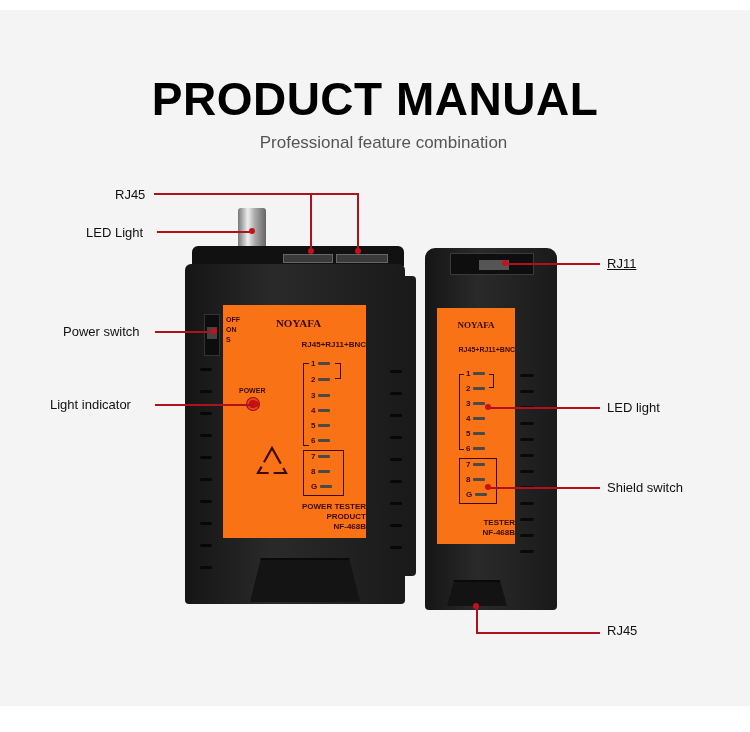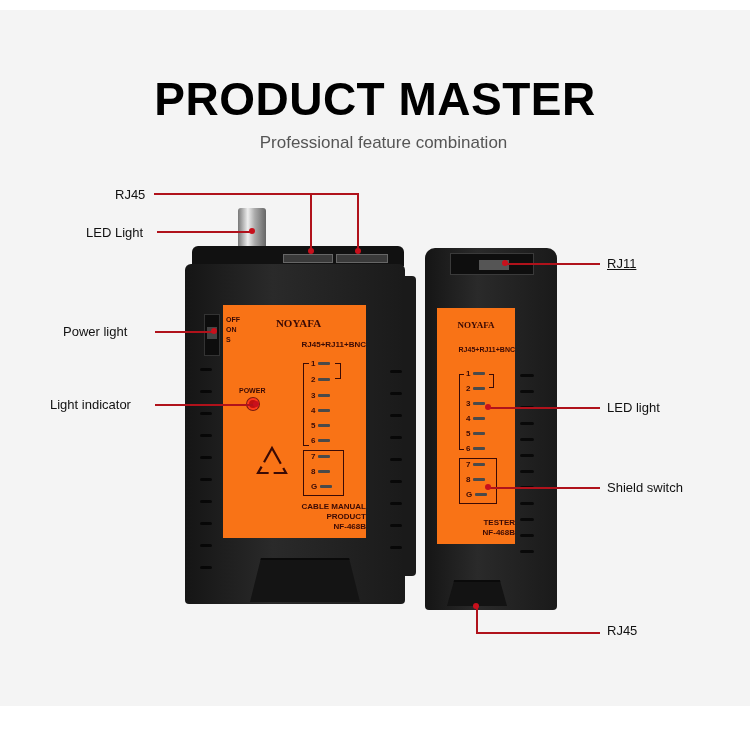--- a/index.html
+++ b/index.html
@@ -17,21 +17,21 @@
   .model-line { position: absolute; width: 100%; text-align: right; font-size: 8px; font-weight: 700; }
   .pin { position: absolute; font-size: 8px; font-weight: 700; }
   .pin i { display: inline-block; width: 12px; height: 3px; background: #4a4a4a; margin-left: 3px; vertical-align: middle; border-radius: 1px; }
   .rib { position: absolute; height: 3px; background: #000; border-radius: 2px; opacity: 0.7; }
 </style>
 </head>
 <body>
 
 <div class="bg"></div>
 
-<div class="title">PRODUCT MASTER</div>
+<div class="title">PRODUCT MANUAL</div>
 <div class="subtitle">Professional feature combination</div>
 
 <div>
 
   <div style="position:absolute;left:238px;top:208px;width:28px;height:44px;background:linear-gradient(90deg,#777 0%,#eee 35%,#aaa 60%,#666 100%);border-radius:3px 3px 0 0;"></div>
   <div style="position:absolute;left:233px;top:248px;width:38px;height:14px;background:#f2f2f2;border:1px solid #ccc;"></div>
 
   <div style="position:absolute;left:192px;top:246px;width:212px;height:20px;background:#111;border-radius:6px 6px 0 0;"></div>
   <div style="position:absolute;left:283px;top:254px;width:50px;height:9px;background:#3a3a3a;border:1px solid #666;"></div>
   <div style="position:absolute;left:336px;top:254px;width:52px;height:9px;background:#3a3a3a;border:1px solid #666;"></div>
@@ -93,21 +93,21 @@
     <div class="pin" style="left:88px;top:147px;"><span>7</span><i></i></div>
     <div class="pin" style="left:88px;top:162px;"><span>8</span><i></i></div>
     <div class="pin" style="left:88px;top:177px;"><span>G</span><i></i></div>
 
     <div style="position:absolute;left:32px;top:140px;">
       <svg width="34" height="32" viewBox="0 0 34 32">
           <path d="M17 3 L31 28 L3 28 Z" fill="none" stroke="#3a0a05" stroke-width="2.2" stroke-dasharray="18 5"></path>
         </svg>
     </div>
 
-    <div class="model-line" style="top:197px;">CABLE MANUAL</div>
+    <div class="model-line" style="top:197px;">POWER TESTER</div>
     <div class="model-line" style="top:207px;">PRODUCT</div>
     <div class="model-line" style="top:217px;">NF-468B</div>
   </div>
 </div>
 
 <div>
   <div class="device" style="left:425px;top:248px;width:132px;height:362px;border-radius:10px 10px 4px 4px;"></div>
   <div style="position:absolute;left:450px;top:253px;width:84px;height:22px;background:#0e0e0e;border:1px solid #3a3a3a;">
     <div style="position:absolute;left:28px;top:6px;width:30px;height:10px;background:#555;"></div>
   </div>
@@ -153,21 +153,21 @@
 <div class="line" style="left:154px;top:193px;width:204px;height:1.5px;"></div>
 <div class="line" style="left:310px;top:193px;width:1.5px;height:58px;"></div>
 <div class="line" style="left:357px;top:193px;width:1.5px;height:58px;"></div>
 <div class="dot" style="left:307.5px;top:248px;"></div>
 <div class="dot" style="left:354.5px;top:248px;"></div>
 
 <div class="label" style="left:86px;top:225px;">LED Light</div>
 <div class="line" style="left:157px;top:231px;width:95px;height:1.5px;"></div>
 <div class="dot" style="left:249px;top:228px;"></div>
 
-<div class="label" style="left:63px;top:324px;">Power light</div>
+<div class="label" style="left:63px;top:324px;">Power switch</div>
 <div class="line" style="left:155px;top:331px;width:58px;height:1.5px;"></div>
 <div class="dot" style="left:211px;top:328px;"></div>
 
 <div class="label" style="left:50px;top:397px;">Light indicator</div>
 <div class="line" style="left:155px;top:404px;width:100px;height:1.5px;"></div>
 <div class="dot" style="left:253px;top:401px;"></div>
 
 <div class="label" style="left:607px;top:256px;text-decoration:underline;">RJ11</div>
 <div class="line" style="left:505px;top:263px;width:95px;height:1.5px;"></div>
 <div class="dot" style="left:502px;top:260px;"></div>

